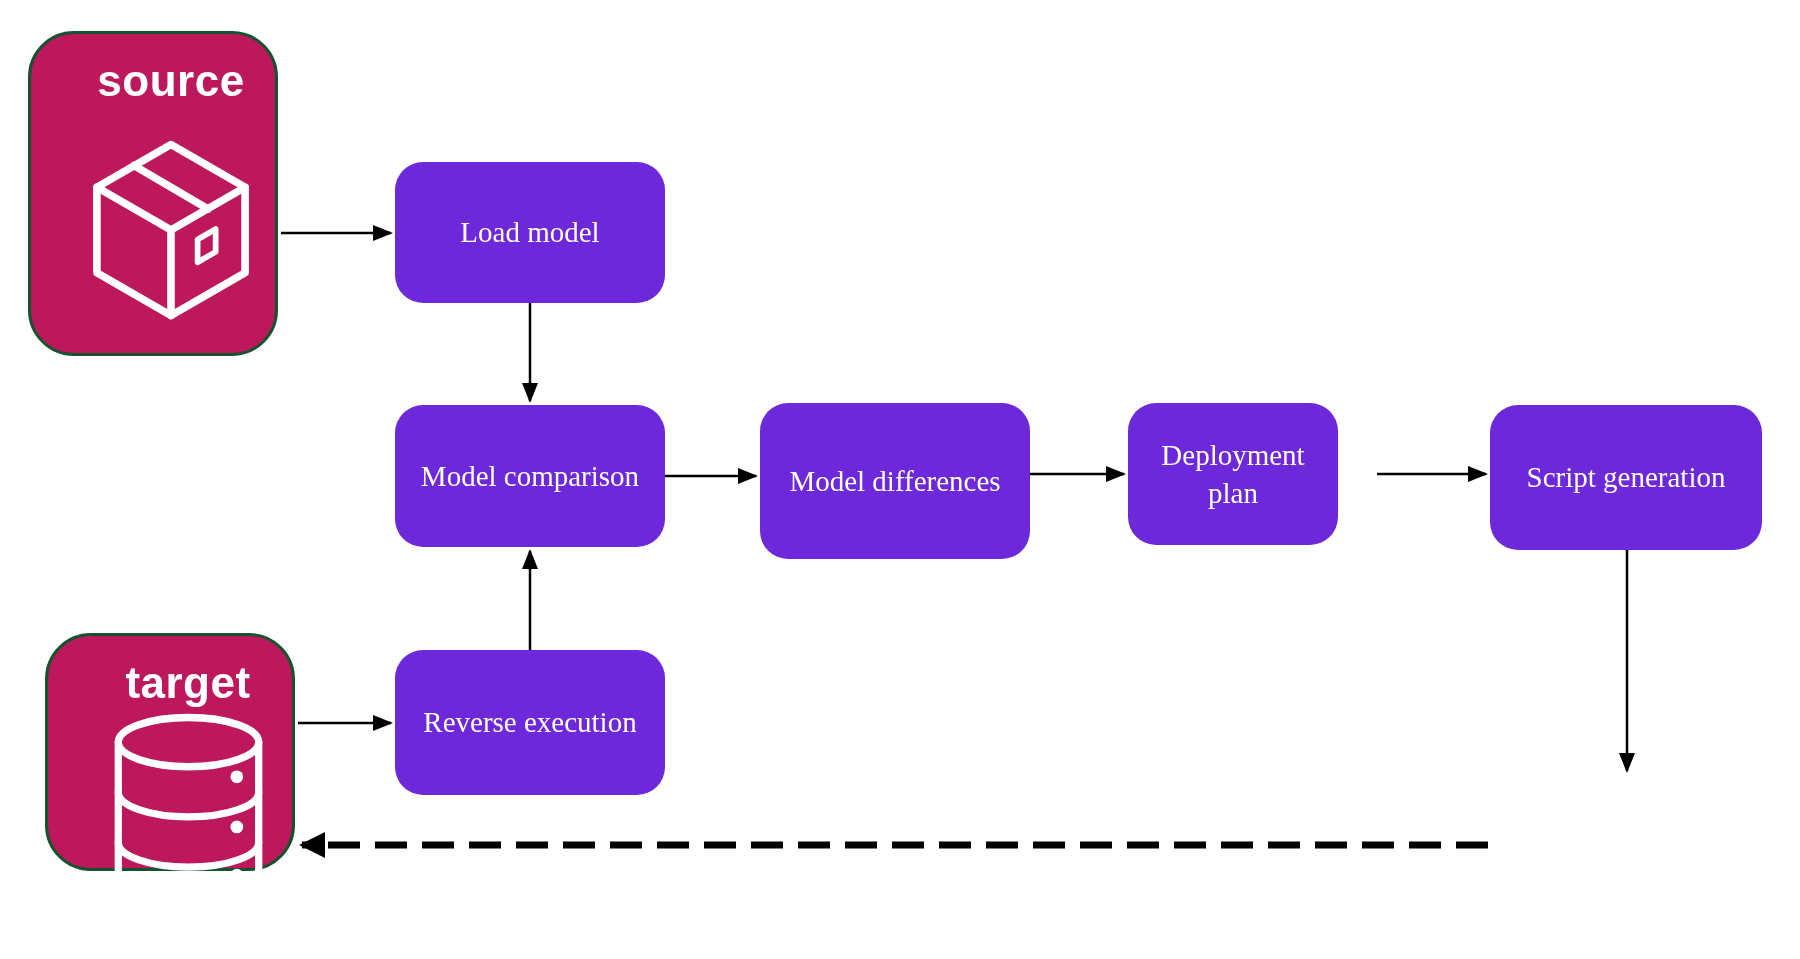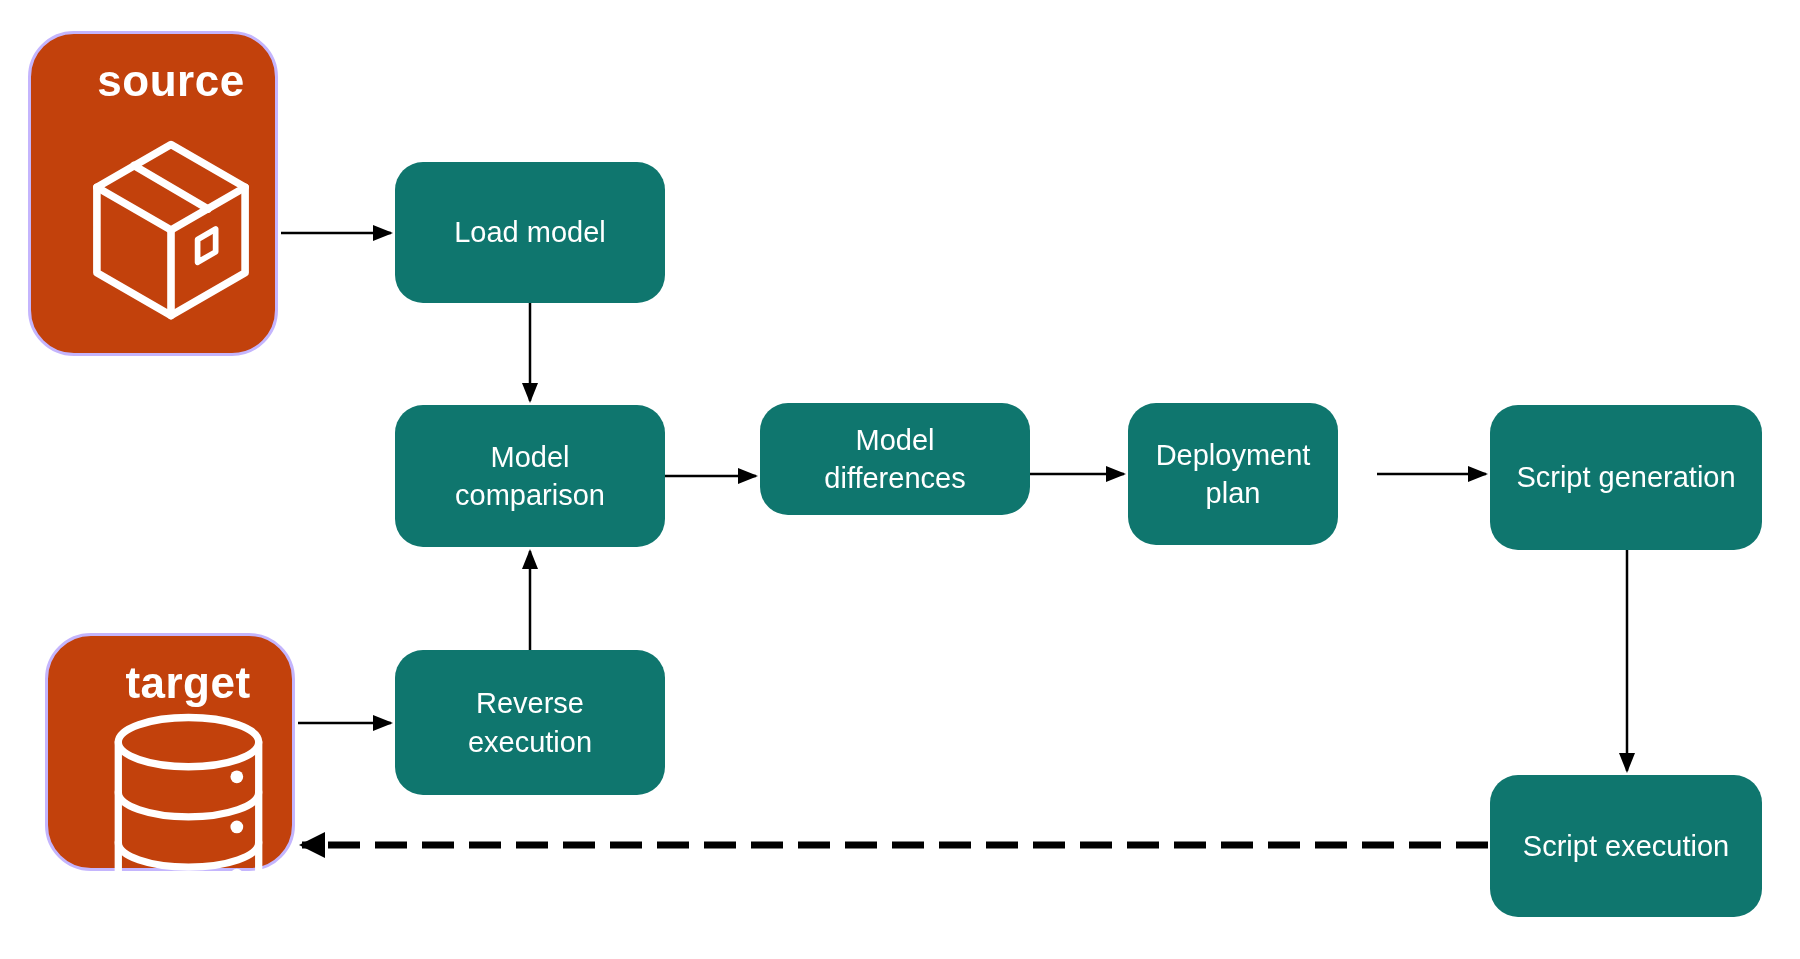--- a/index.html
+++ b/index.html
@@ -17,45 +17,46 @@
   }
   svg.overlay {
     position: absolute;
     left: 0; top: 0;
     width: 1800px; height: 959px;
     pointer-events: none;
   }
   
   .node {
     position: absolute;
-    background: #0f766e;
+    background: #6d28d9;
     border-radius: 28px;
     color: #ffffff;
     display: flex;
     align-items: center;
     justify-content: center;
     text-align: center;
     font-size: 29px;
     line-height: 1.32;
     padding: 0 24px;
     box-sizing: border-box;
+    font-family: Liberation Serif, serif;
   }
   #n-load       { left: 395px;  top: 162px; width: 270px; height: 141px; }
   #n-comparison { left: 395px;  top: 405px; width: 270px; height: 142px; text-align: center; }
-  #n-differences{ left: 760px;  top: 403px; width: 270px; height: 112px; }
+  #n-differences{ left: 760px;  top: 403px; width: 270px; height: 156px; }
   #n-deployment { left: 1128px; top: 403px; width: 210px; height: 142px; }
   #n-scriptgen  { left: 1490px; top: 405px; width: 272px; height: 145px; justify-content: center; }
   #n-reverse    { left: 395px;  top: 650px; width: 270px; height: 145px; }
   #n-scriptexec { left: 1490px; top: 775px; width: 272px; height: 142px; }
 
   
   .endpoint {
     position: absolute;
-    background: #c2410c;
-    border: 3px solid #c4b5fd;
+    background: #be185d;
+    border: 3px solid #14532d;
     border-radius: 46px;
     box-sizing: border-box;
     color: #ffffff;
     display: flex;
     flex-direction: column;
     align-items: center;
     padding-left: 36px;
   }
   #ep-source { left: 28px; top: 31px;  width: 250px; height: 325px; }
   #ep-target { left: 45px; top: 633px; width: 250px; height: 238px; }
@@ -142,17 +143,14 @@
   </div>
   <div class="node" id="n-deployment">
     <span>Deployment plan</span>
   </div>
   <div class="node" id="n-scriptgen">
     <span>Script generation</span>
   </div>
   <div class="node" id="n-reverse">
     <span>Reverse execution</span>
   </div>
-  <div class="node" id="n-scriptexec">
-    <span>Script execution</span>
-  </div>
 
 </div>
 
 </body></html>

